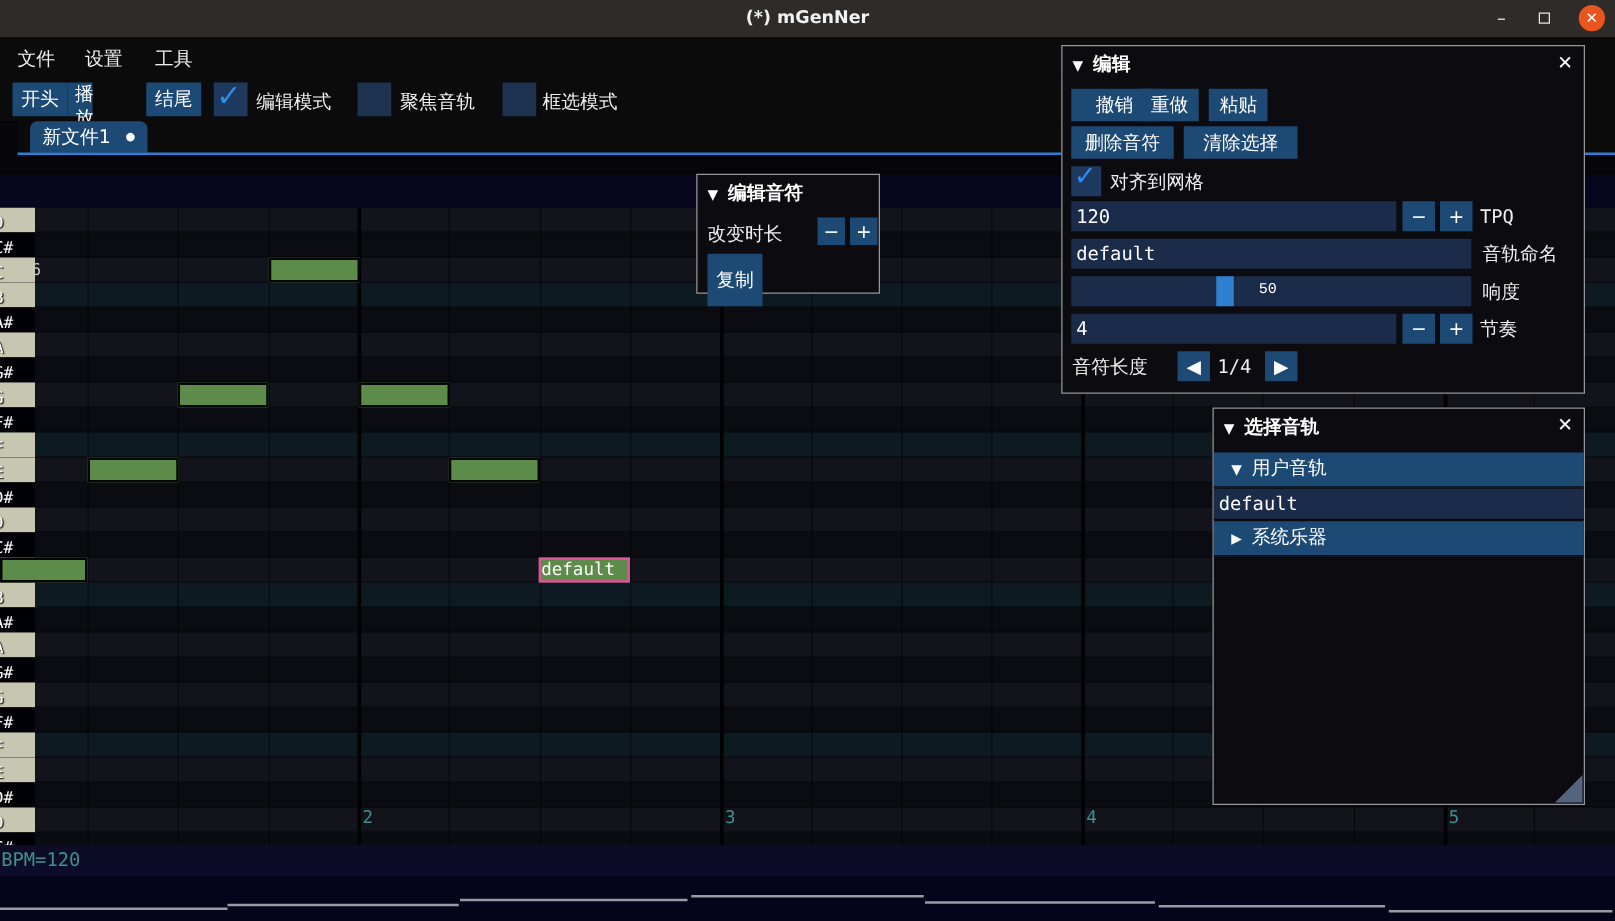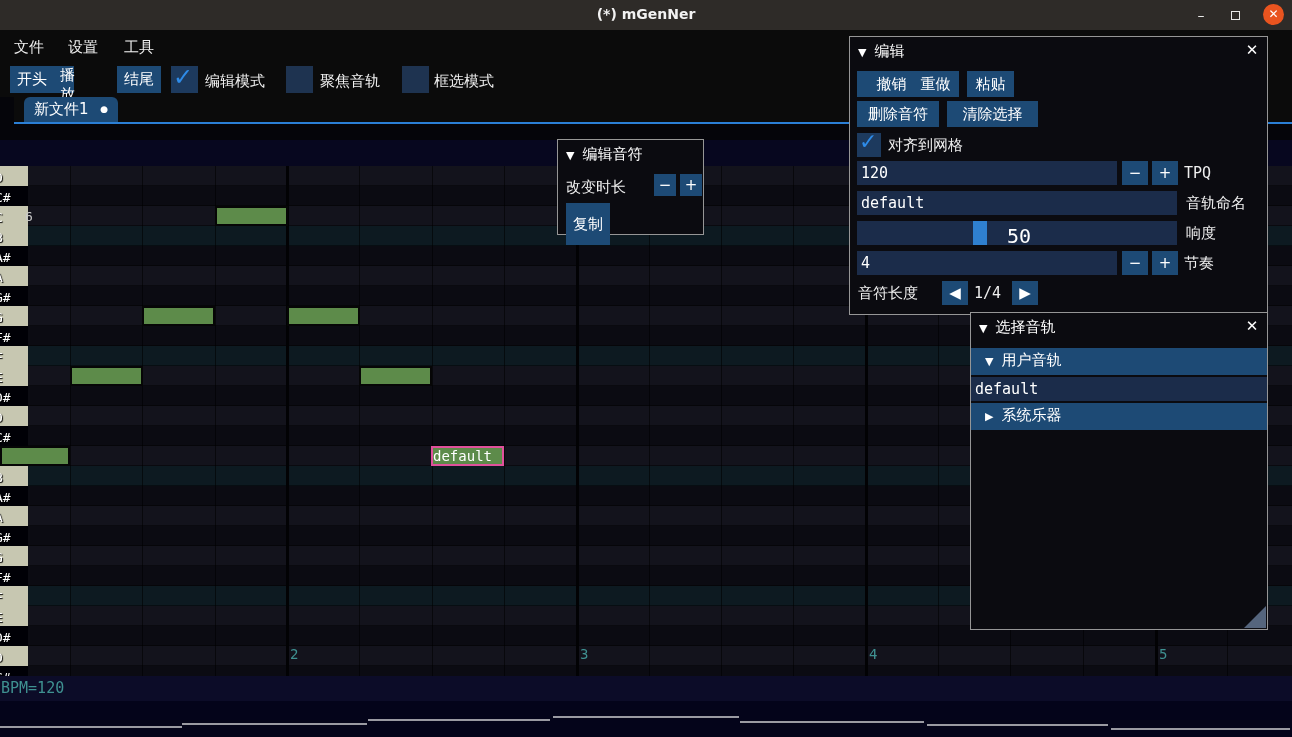--- a/index.html
+++ b/index.html
@@ -51,40 +51,40 @@
   .note{position:absolute;height:20px;background:#5d8b4a;border:2px solid #060606;}
   .note.sel{border:2px solid #e0519c;color:#fff;font-family:"DejaVu Sans Mono",monospace;
             font-size:14px;line-height:16px;overflow:hidden;white-space:nowrap;}
   
   #footer{position:absolute;left:0;top:676px;width:1292px;height:61px;background:#04041a;}
   #footer-sub{position:absolute;left:0;top:0;width:1292px;height:25px;background:#0c0c28;}
   #bpm{position:absolute;left:1px;top:3px;font-family:"DejaVu Sans Mono",monospace;font-size:15px;color:#3f9191;}
   .cseg{position:absolute;height:2px;background:#9a9aa2;}
   
   .panel{position:absolute;background:#0b0b10;border:1px solid #969696;z-index:10;}
-  .ptitle{position:absolute;left:8px;top:5px;font-size:15px;color:#fff;}
+  .ptitle{position:absolute;left:8px;top:5px;font-size:15px;color:#fff;font-weight:bold;}
   .tri{font-size:11px;margin-right:8px;color:#fff;}
   .pclose{position:absolute;top:4px;font-size:15px;color:#fff;width:18px;text-align:center;}
   .pbtn{position:absolute;background:#1d4a75;color:#fff;border:none;font-size:15px;font-family:inherit;
         text-align:center;padding:0;}
   .plabel{position:absolute;font-size:15px;color:#efefef;}
   .tinput{position:absolute;height:24px;background:#1b2c4a;border:none;outline:none;color:#fff;
           font-family:"DejaVu Sans Mono",monospace;font-size:15px;padding:0 0 0 4px;}
   .mono{font-family:"DejaVu Sans Mono",monospace;}
   
   #edit-note-panel{left:557px;top:139px;width:147px;height:96px;}
   
   #edit-panel{left:849px;top:36px;width:419px;height:279px;}
   #snapbox{position:absolute;left:7px;top:96px;width:24px;height:24px;background:#1d3a5e;}
   #snapbox .checkmark{font-size:22px;top:-4px;}
   #vol-track{position:absolute;left:7px;top:184px;width:320px;height:24px;background:#1b2c4a;}
   #vol-handle{position:absolute;left:118px;top:0;width:14px;height:24px;background:#2f80d0;}
-  #vol-value{position:absolute;left:150px;top:3px;font-size:20px;color:#fff;}
-  
-  #track-panel{left:970px;top:312px;width:298px;height:318px;}
+  #vol-value{position:absolute;left:150px;top:3px;font-size:12px;color:#fff;font-family:Liberation Mono, monospace;}
+  
+  #track-panel{left:970px;top:326px;width:298px;height:318px;}
   .trow{position:absolute;left:0;width:296px;font-size:15px;color:#fff;border-bottom:1px solid #0b0b10;}
   .trow.group{background:#1d4a75;padding:3px 0 0 14px;height:28px;}
   .trow.item{background:#1b2c4a;padding:3px 0 0 4px;height:25px;}
   #resize-handle{position:absolute;right:1px;bottom:1px;width:0;height:0;
                  border-left:22px solid transparent;border-bottom:22px solid #55657d;}
 </style>
 </head>
 <body>
 
 <div id="root">

